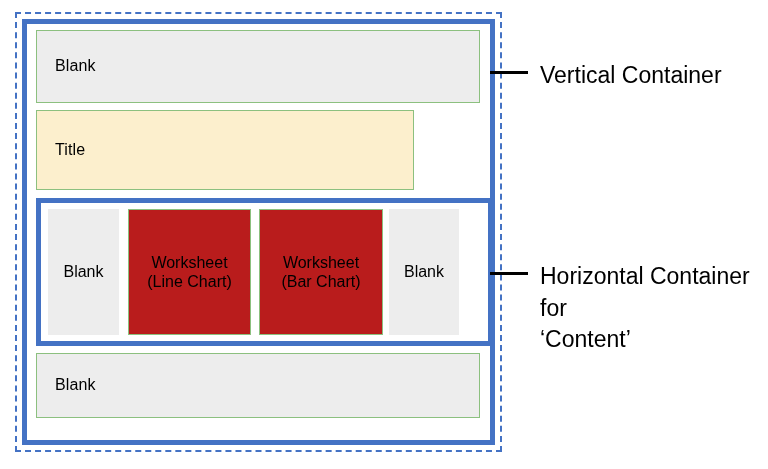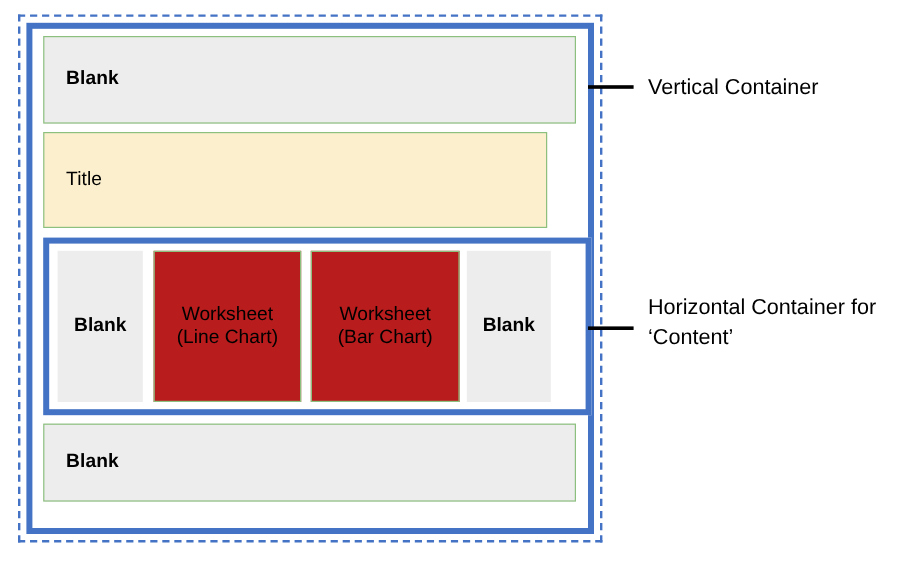--- a/index.html
+++ b/index.html
@@ -48,21 +48,20 @@
     align-items: center;
     font-size: 16px;
     line-height: 1.16;
     letter-spacing: 0.1px;
   }
   .box-bordered {
     border: 1px solid #8CC07F;
   }
   .box-blank {
     background: #EDEDED;
-    font-weight: bold;
   }
   .box-title {
     background: #FCEFCD;
   }
   .box-worksheet {
     background: #b91c1c;
   }
 
   
   .row-label {
@@ -73,21 +72,21 @@
   
   #blank-top {
     left: 36px;
     top: 30px;
     width: 444px;
     height: 73px;
   }
   #title-row {
     left: 36px;
     top: 110px;
-    width: 420px;
+    width: 378px;
     height: 80px;
   }
   #blank-bottom {
     left: 36px;
     top: 353px;
     width: 444px;
     height: 65px;
   }
 
   
@@ -152,33 +151,33 @@
     top: 71px;
     width: 38px;
   }
   #leader-horizontal {
     left: 490px;
     top: 272px;
     width: 38px;
   }
   .annotation {
     position: absolute;
-    font-size: 18px;
+    font-size: 23px;
     line-height: 1.38;
     color: #000000;
     white-space: pre-line;
   }
   #annotation-vertical {
     left: 540px;
     top: 60px;
     width: 225px;
   }
   #annotation-horizontal {
     left: 540px;
-    top: 244px;
+    top: 261px;
     width: 225px;
   }
 </style>
 </head>
 <body>
 
 <div class="dashed-outline"></div>
 
 <div class="vertical-frame"></div>
 

